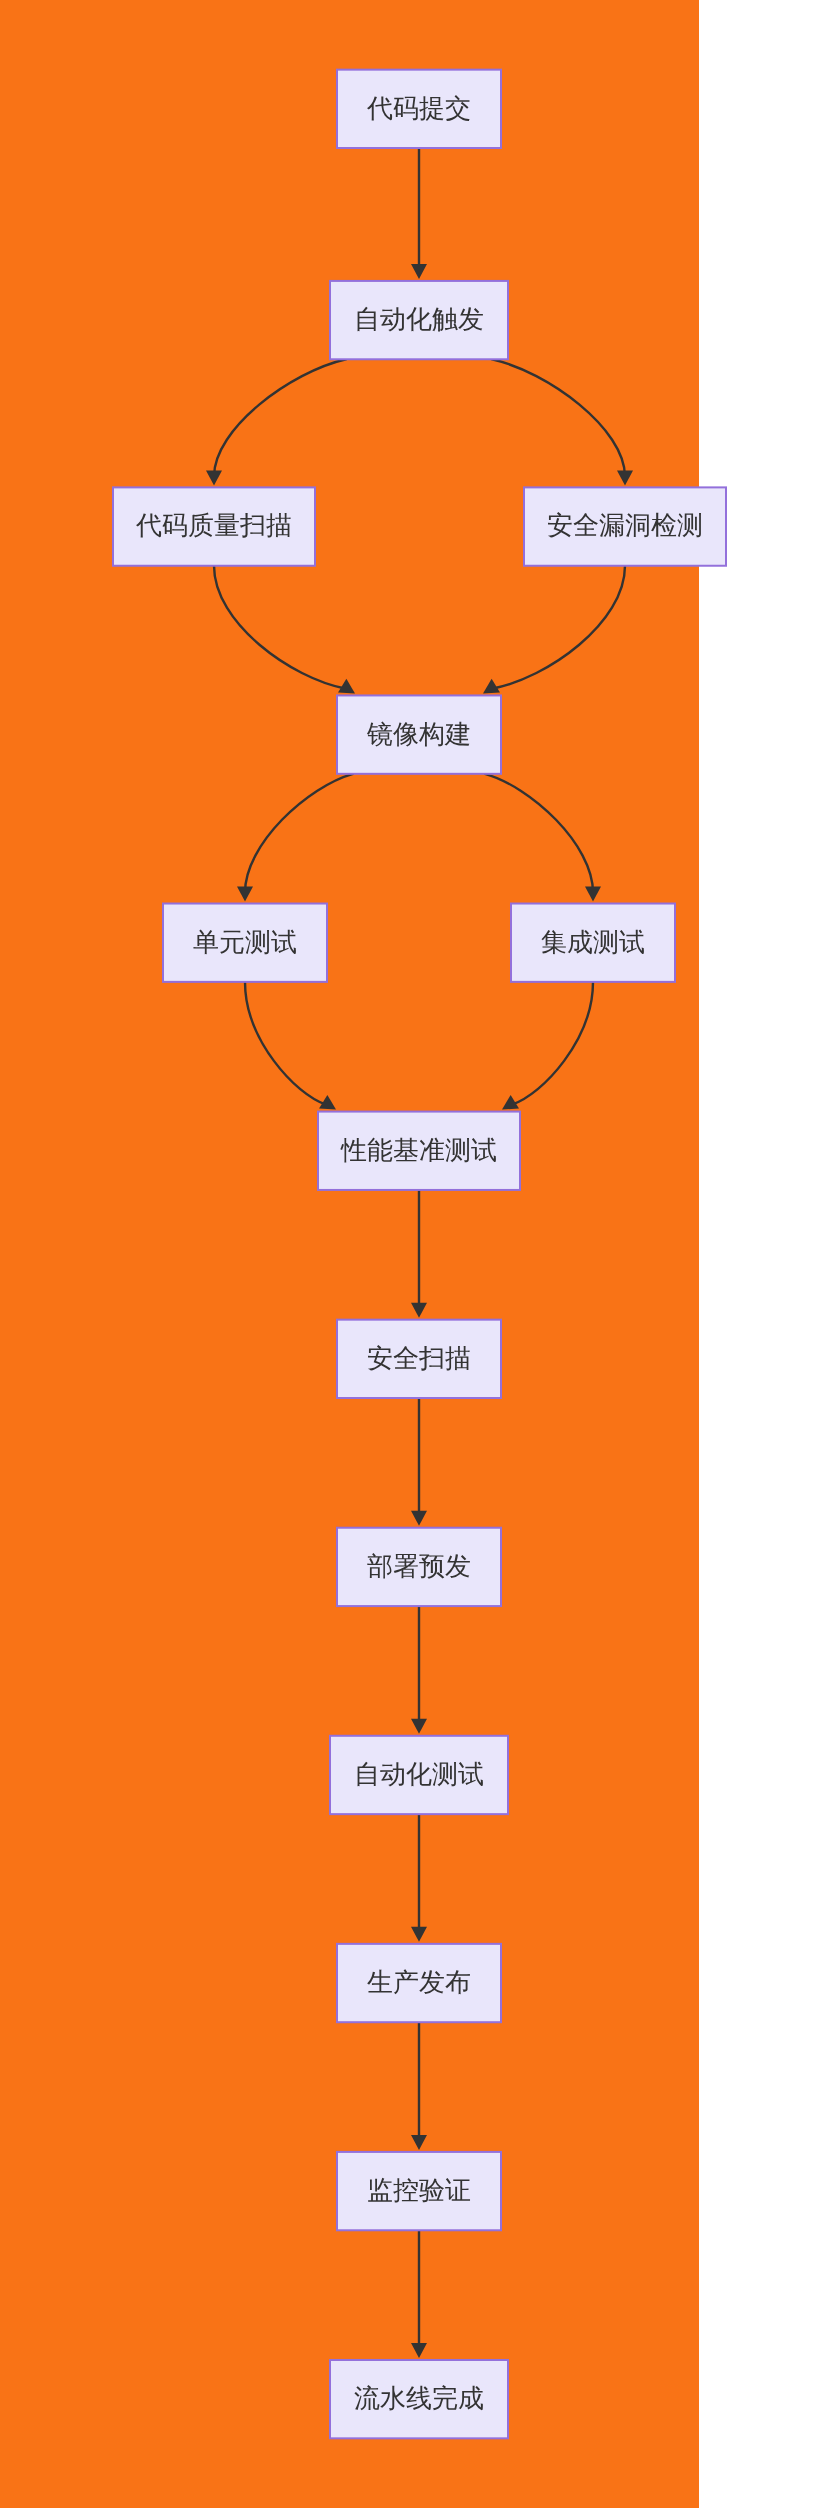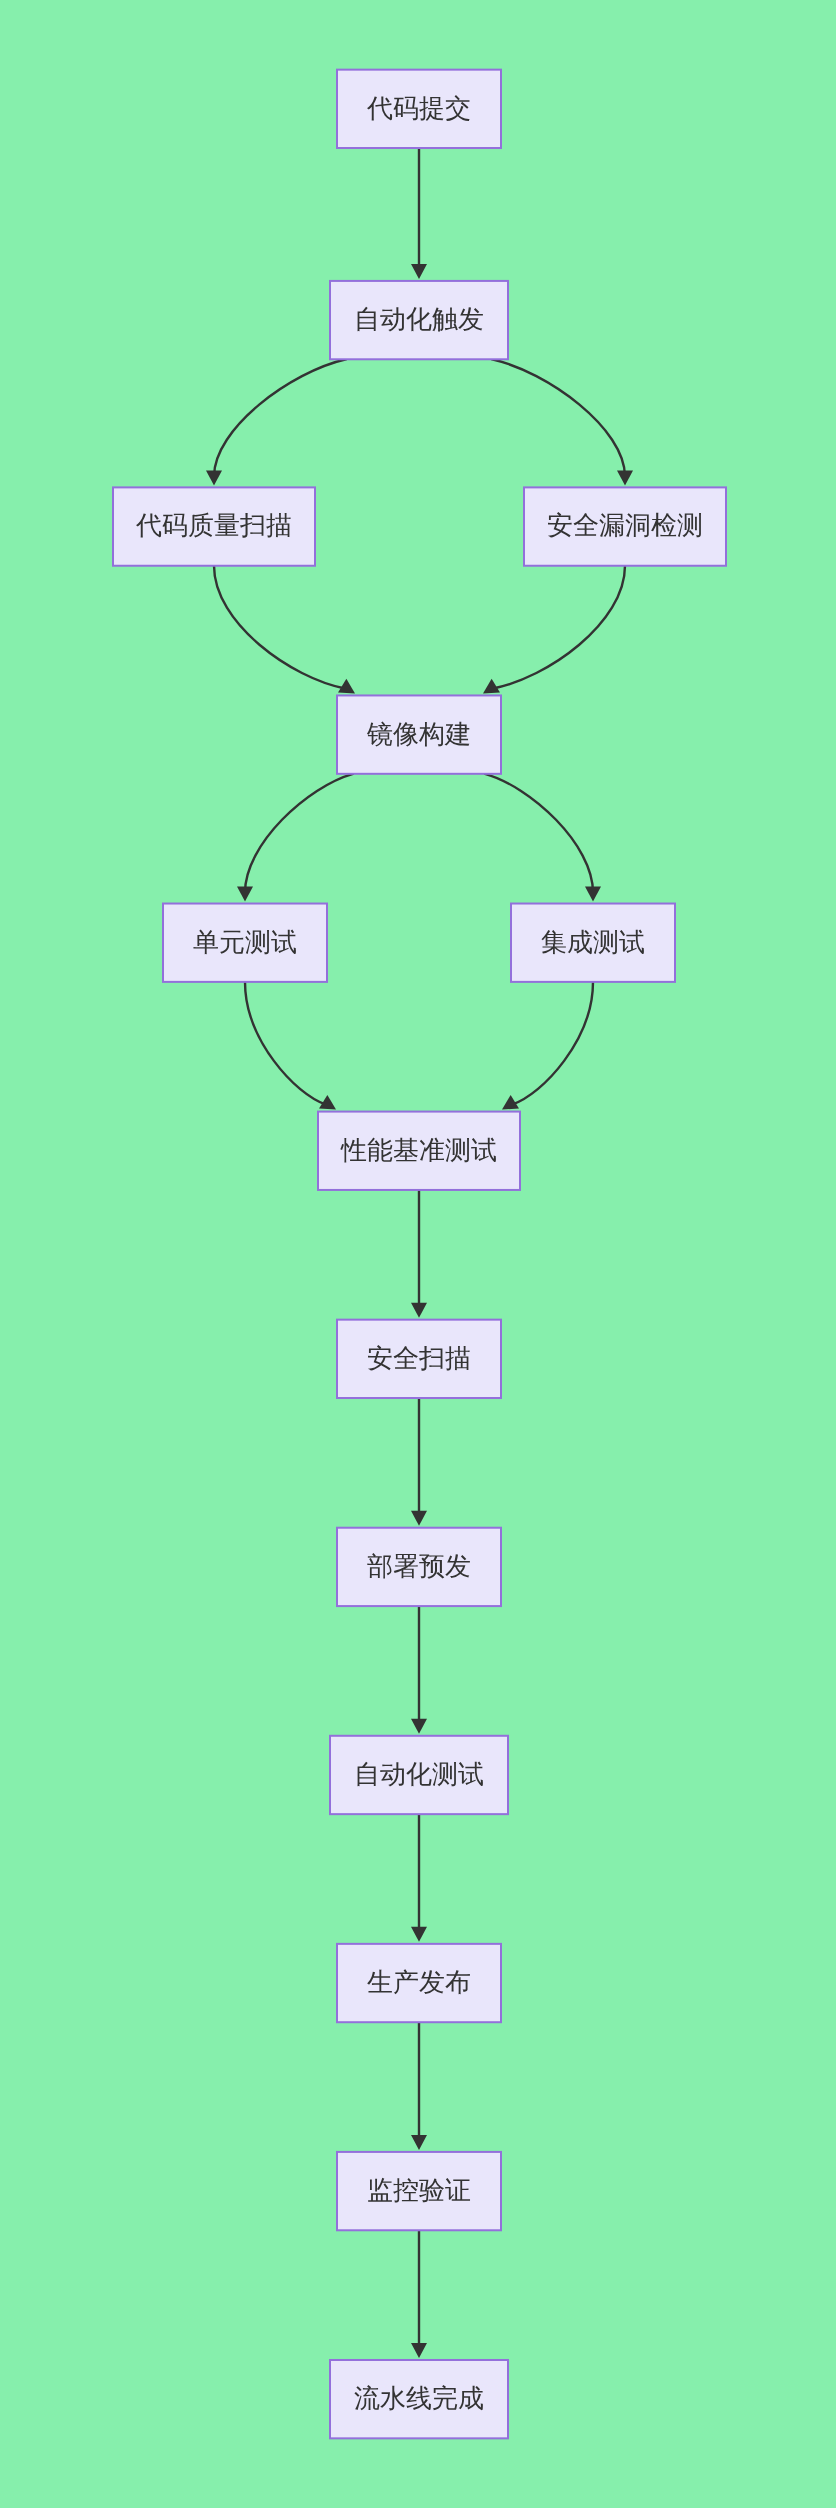--- a/index.html
+++ b/index.html
@@ -9,23 +9,23 @@
     background: #ffffff;
   }
   body {
     width: 836px;
     height: 2508px;
     font-family: "Liberation Sans", "DejaVu Sans", sans-serif;
     overflow: hidden;
   }
   #diagram-root {
     position: relative;
-    width: 836px;
+    width: 699px;
     height: 2508px;
-    background: #86efac;
+    background: #f97316;
   }
   svg#flowchart {
     display: block;
     width: 836px;
     height: 2508px;
   }
   .node-box {
     fill: #e9e6fb;
     stroke: #9370db;
     stroke-width: 2;

